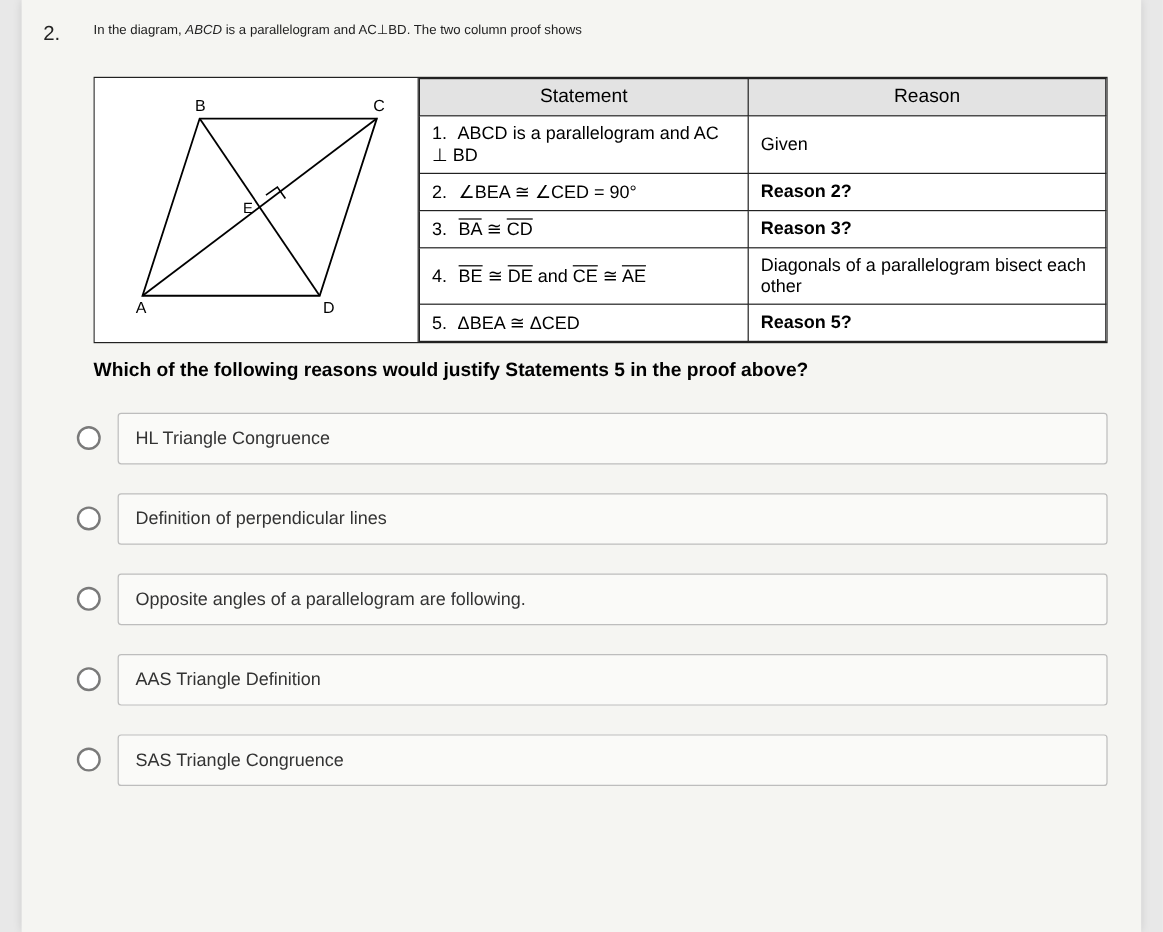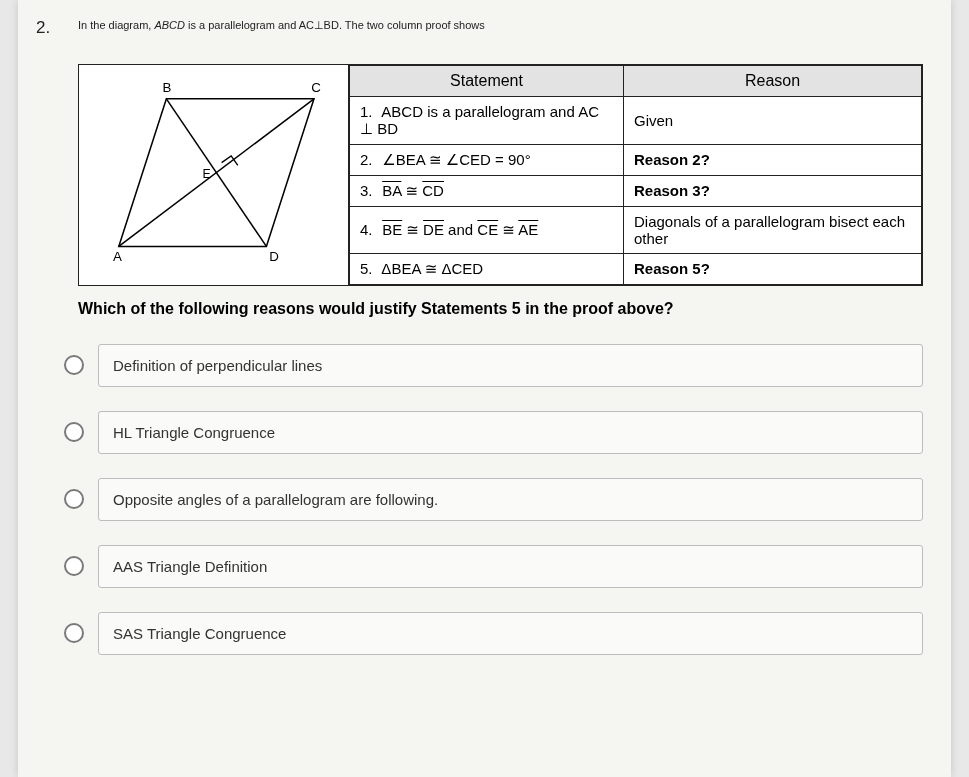--- a/index.html
+++ b/index.html
@@ -149,25 +149,25 @@
         </table>
       </div>
 
       <div class="sub-question">Which of the following reasons would justify Statements 5 in the proof above?</div>
     </div>
   </div>
 
   <div class="options">
     <div class="option-row">
       <div class="radio"></div>
-      <div class="option-box">Definition of perpendicular lines</div>
+      <div class="option-box">HL Triangle Congruence</div>
     </div>
     <div class="option-row">
       <div class="radio"></div>
-      <div class="option-box">HL Triangle Congruence</div>
+      <div class="option-box">Definition of perpendicular lines</div>
     </div>
     <div class="option-row">
       <div class="radio"></div>
       <div class="option-box">Opposite angles of a parallelogram are following.</div>
     </div>
     <div class="option-row">
       <div class="radio"></div>
       <div class="option-box">AAS Triangle Definition</div>
     </div>
     <div class="option-row" style="margin-bottom:0">

